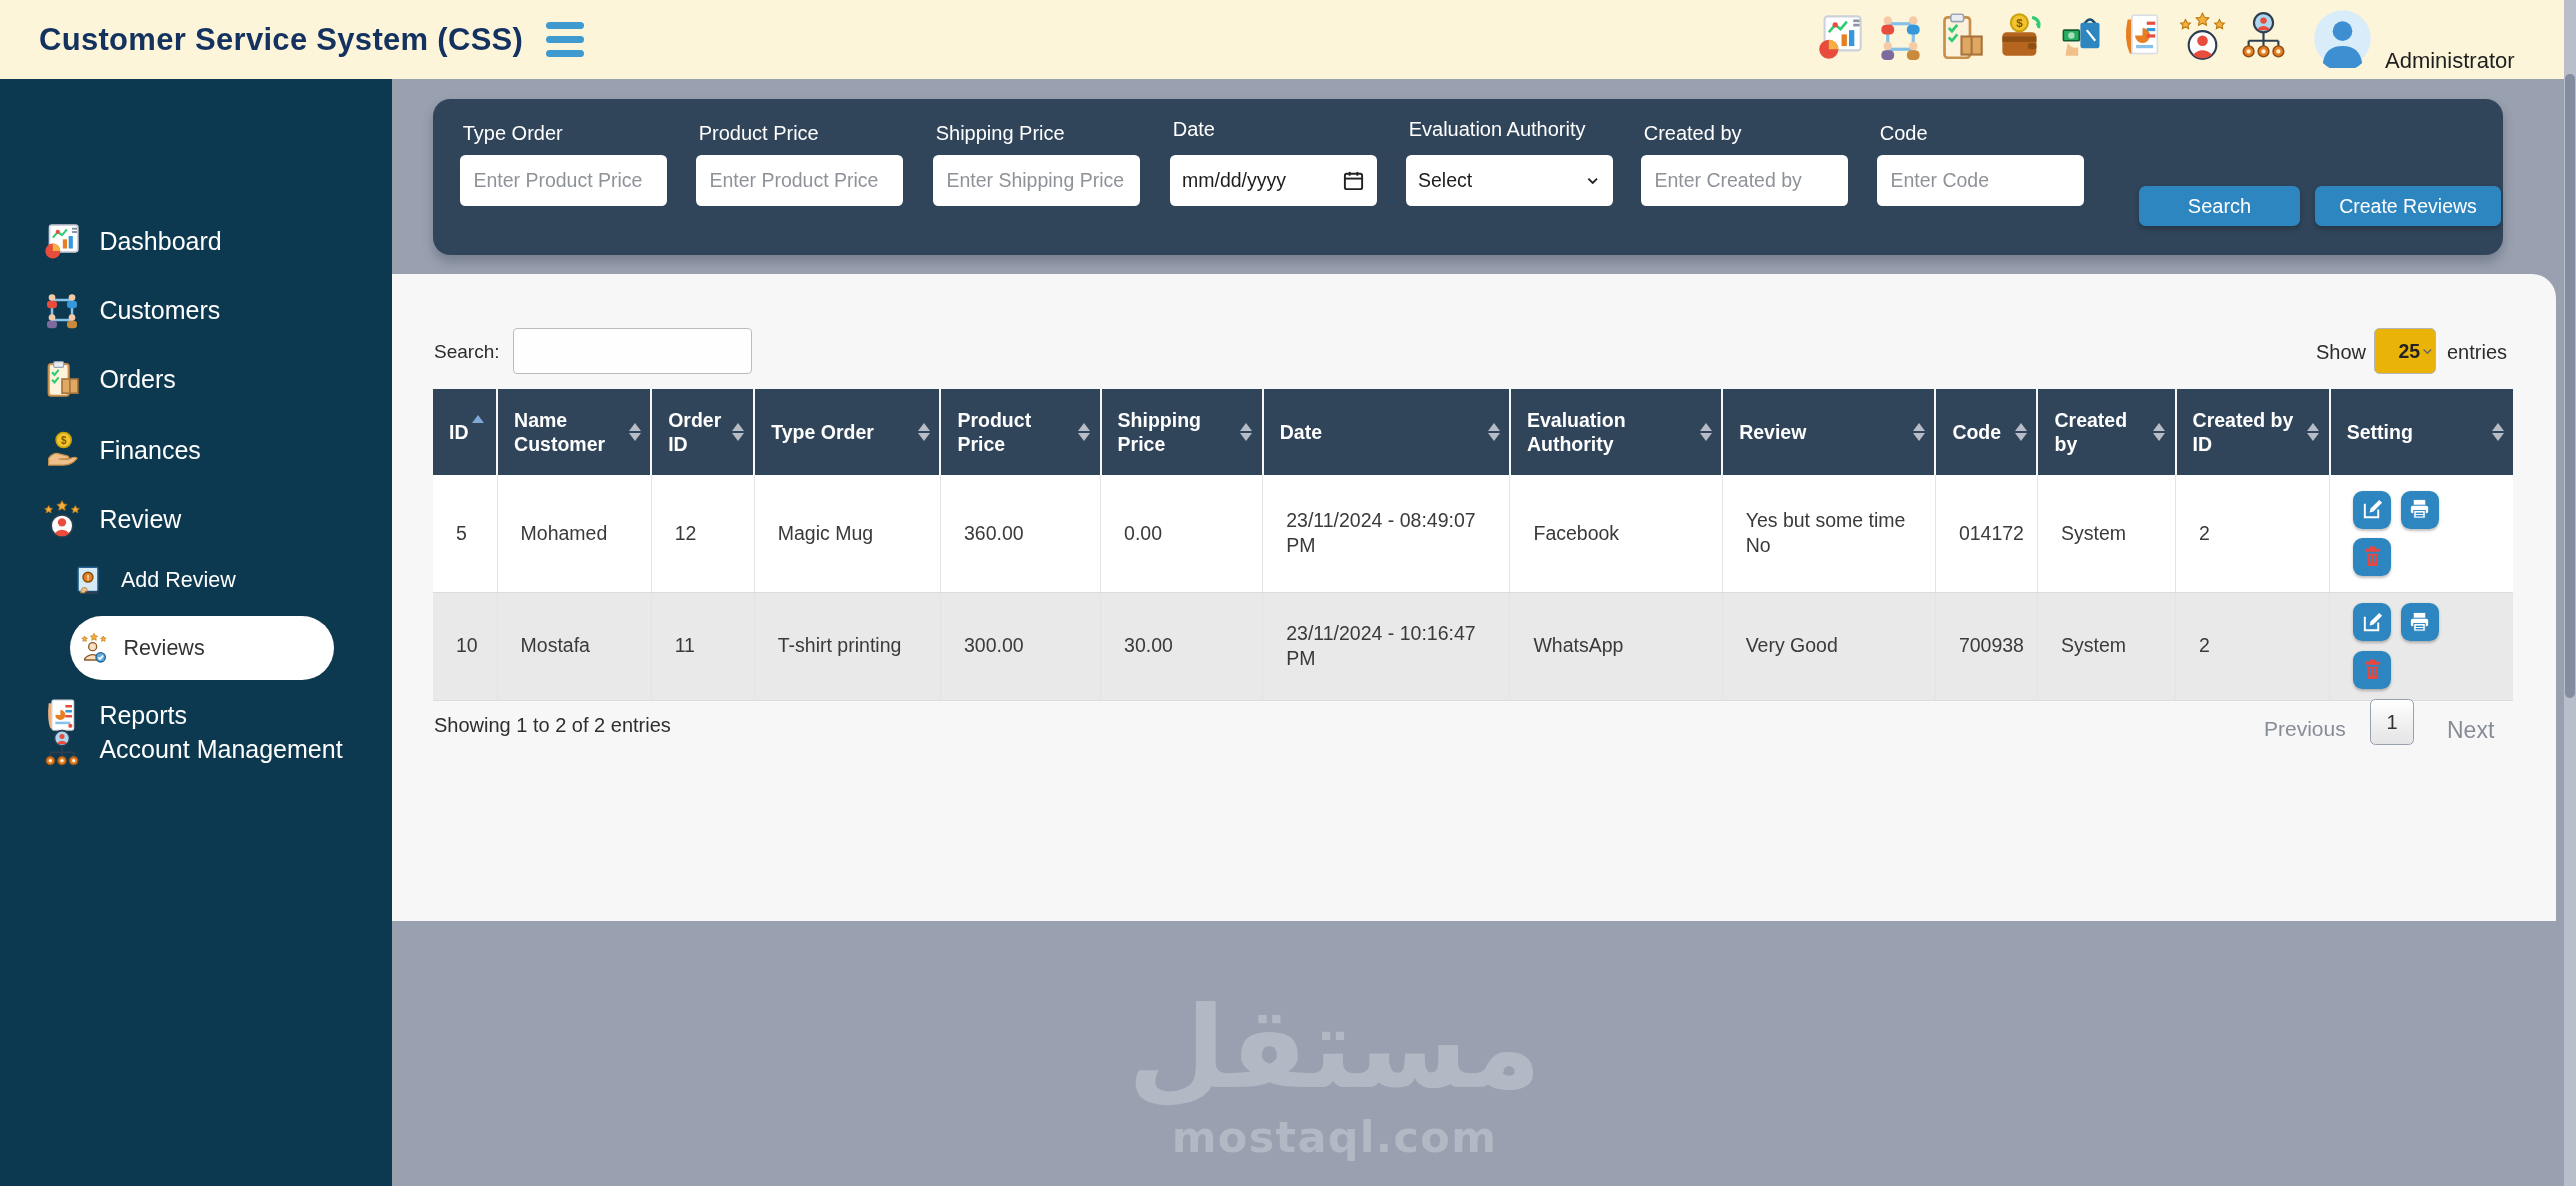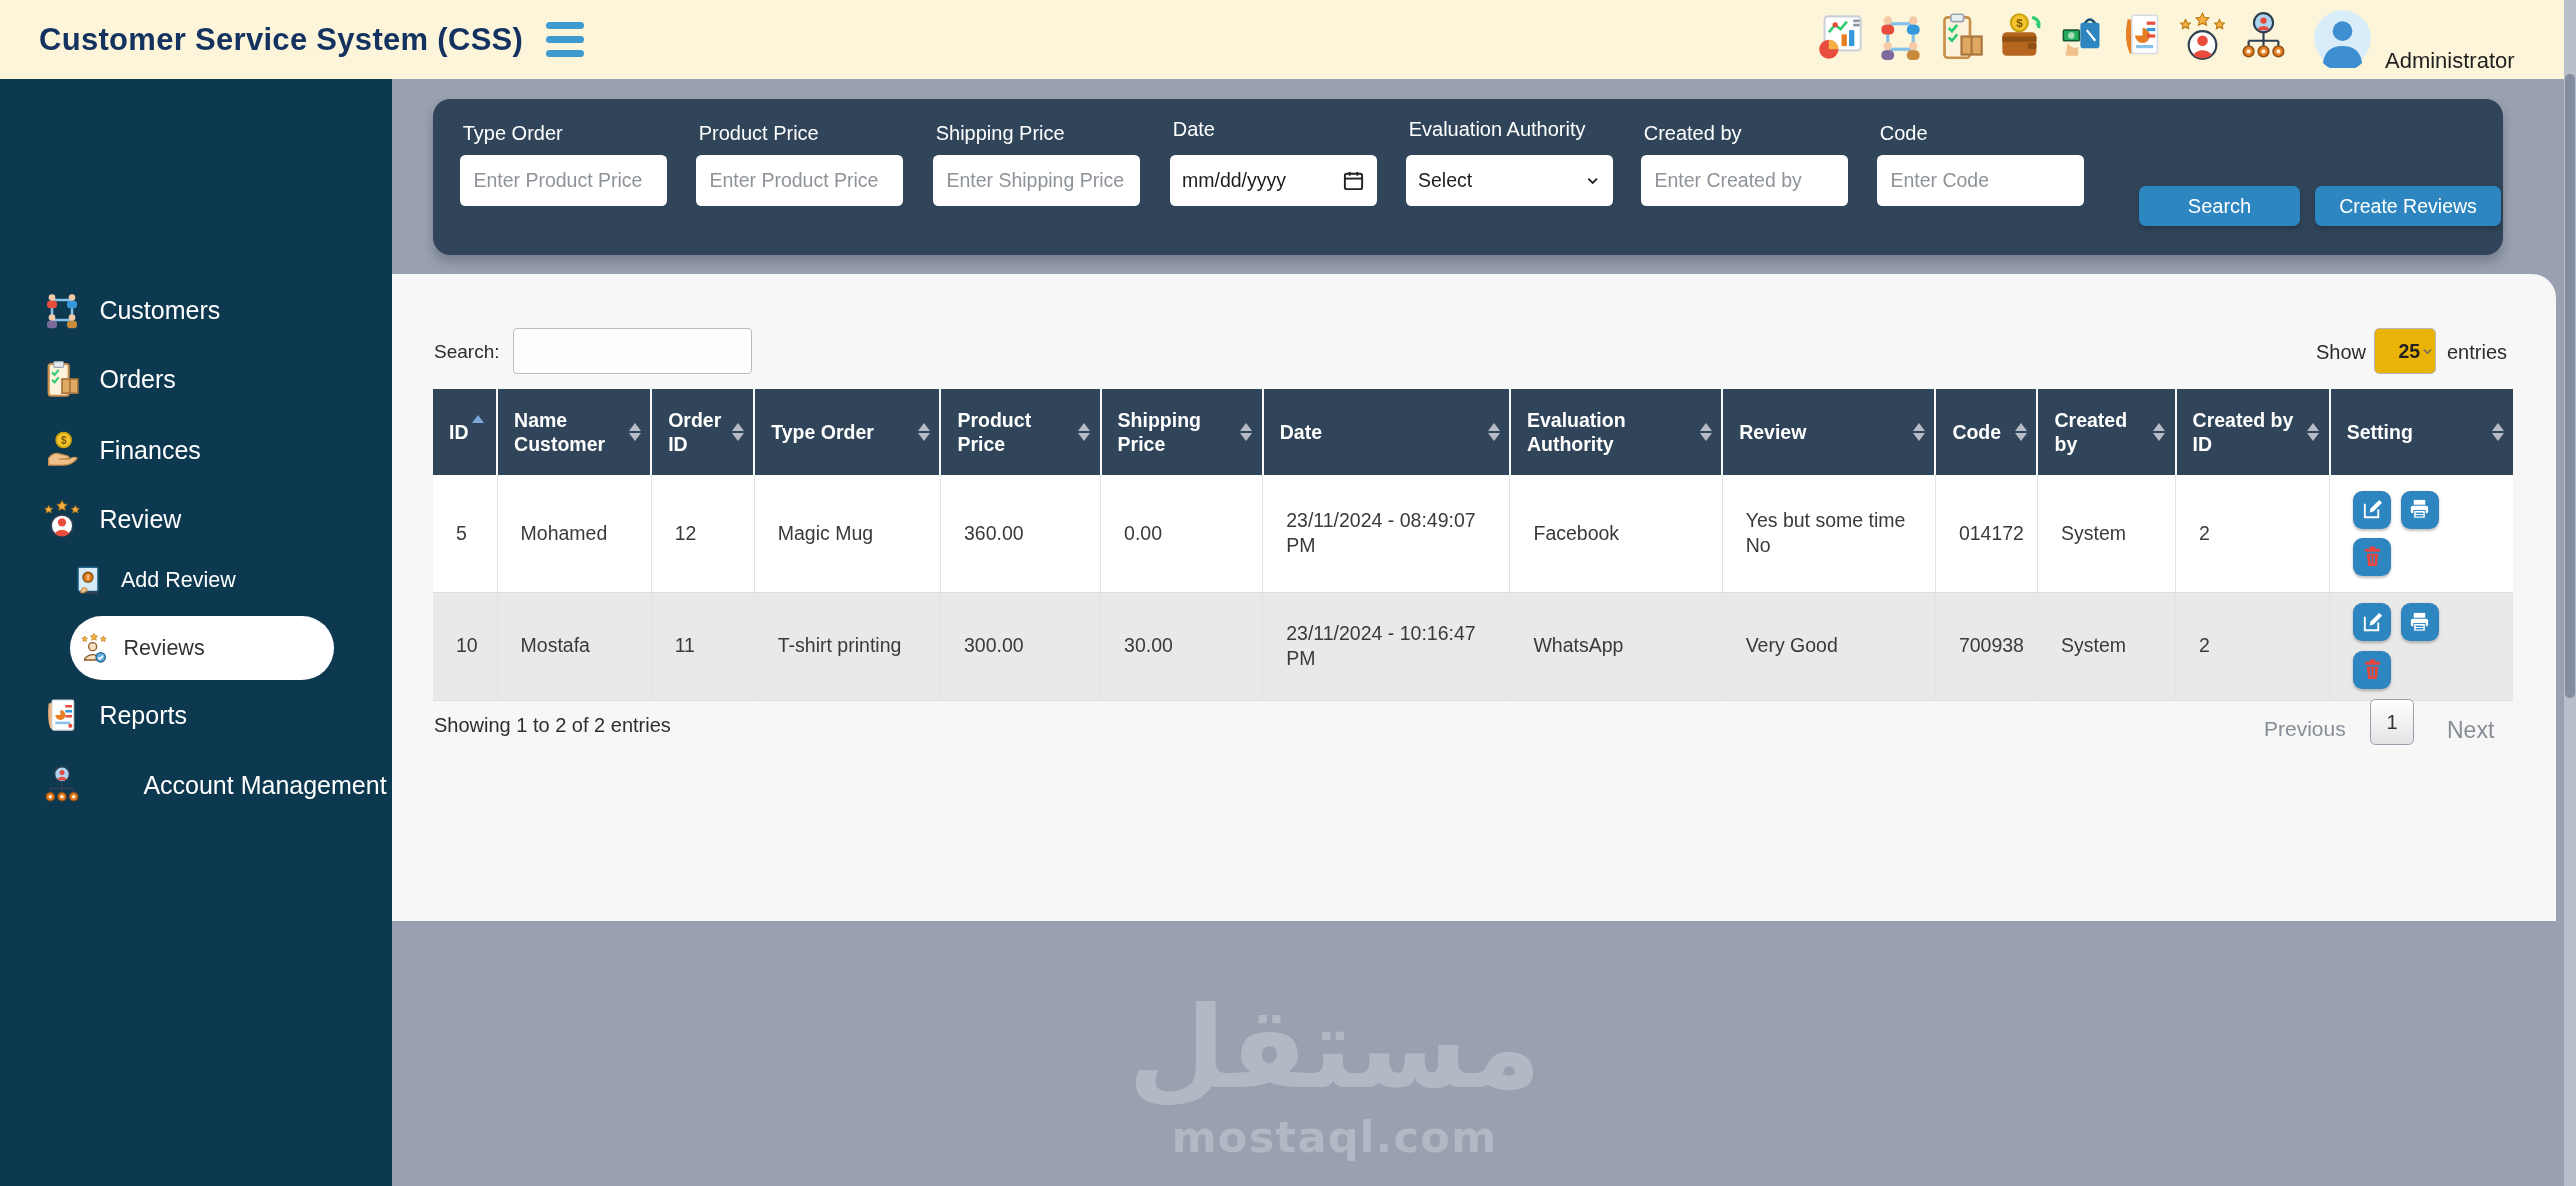--- a/index.html
+++ b/index.html
@@ -182,20 +182,34 @@
     </div>
     <div class="avatar"><svg viewBox="0 0 48 48">
           <circle cx="24" cy="24" r="23" fill="#d9ecf9"></circle>
           <circle cx="24" cy="18" r="8" fill="#3d8fd1"></circle>
           <path d="M8 44 q2-14 16-14 q14 0 16 14 a23 23 0 0 1 -32 0 z" fill="#3d8fd1"></path>
         </svg></div>
     <div class="username">Administrator</div>
   </header>
 
   <aside class="sidebar">
+    <div class="nav-item" style="top:132px;">
+      <span class="nicon"><svg viewBox="0 0 48 48">
+            <rect x="9" y="5" width="34" height="32" rx="3" fill="#ffffff" stroke="#cdd2da" stroke-width="2"></rect>
+            <polyline points="13,20 19,13 24,17 30,10" fill="none" stroke="#2ecc71" stroke-width="2.5"></polyline>
+            <circle cx="19" cy="13" r="2.5" fill="#e74c3c"></circle>
+            <rect x="25" y="22" width="5" height="11" fill="#e67e22"></rect>
+            <rect x="32" y="18" width="5" height="15" fill="#3498db"></rect>
+            <rect x="36" y="8" width="6" height="2.5" fill="#8a94a3"></rect>
+            <rect x="36" y="12" width="6" height="2.5" fill="#8a94a3"></rect>
+            <circle cx="13" cy="36" r="9" fill="#e74c3c"></circle>
+            <path d="M13 27 A9 9 0 0 1 22 36 L13 36 Z" fill="#f5b041"></path>
+          </svg></span>
+      <span class="nlabel">Dashboard</span>
+    </div>
     <div class="nav-item" style="top:270px;">
       <span class="nicon"><svg viewBox="0 0 48 48">
             <rect x="8" y="6" width="24" height="38" rx="3" fill="#fdf2dc" stroke="#c78f4a" stroke-width="2.5"></rect>
             <rect x="14" y="3" width="12" height="7" rx="2" fill="#e9edf2" stroke="#9aa4b1" stroke-width="1.5"></rect>
             <path d="M12 16 l3 3 5-6" stroke="#2ecc71" stroke-width="2.5" fill="none"></path>
             <path d="M12 25 l3 3 5-6" stroke="#2ecc71" stroke-width="2.5" fill="none"></path>
             <rect x="24" y="24" width="19" height="17" fill="#e0a963" stroke="#a8743c" stroke-width="2"></rect>
             <line x1="33.5" y1="24" x2="33.5" y2="41" stroke="#a8743c" stroke-width="2"></line>
           </svg></span>
       <span class="nlabel">Orders</span>
@@ -265,21 +279,21 @@
             <rect x="12" y="6" width="26" height="36" rx="2" fill="#ffffff" stroke="#d5dae0" stroke-width="1.5"></rect>
             <path d="M22 18 a6 6 0 1 1 -6 6 l6 0 z" fill="#e67e22"></path>
             <rect x="28" y="12" width="8" height="3" fill="#e74c3c"></rect>
             <rect x="28" y="18" width="8" height="3" fill="#3498db"></rect>
             <rect x="28" y="24" width="8" height="3" fill="#e74c3c"></rect>
             <rect x="16" y="32" width="18" height="3" fill="#85c1e9"></rect>
             <circle cx="34" cy="37" r="2.5" fill="#e74c3c"></circle>
           </svg></span>
       <span class="nlabel">Reports</span>
     </div>
-    <div class="nav-item" style="top:676px;gap:44px;">
+    <div class="nav-item" style="top:640px;">
       <span class="nicon"><svg viewBox="0 0 48 48">
             <circle cx="24" cy="11" r="9" fill="#aed6f1" stroke="#2c3e50" stroke-width="2"></circle>
             <circle cx="24" cy="9" r="3" fill="#e74c3c"></circle>
             <path d="M19 16 q5-4 10 0 l0 2 -10 0 z" fill="#e74c3c"></path>
             <path d="M24 20 l0 8 M10 28 l28 0 M10 28 l0 5 M24 28 l0 5 M38 28 l0 5" stroke="#2c3e50" stroke-width="2" fill="none"></path>
             <g fill="#e67e22" stroke="#935116" stroke-width="1.5">
               <circle cx="10" cy="38" r="5"></circle>
               <circle cx="24" cy="38" r="5"></circle>
               <circle cx="38" cy="38" r="5"></circle>
             </g>

